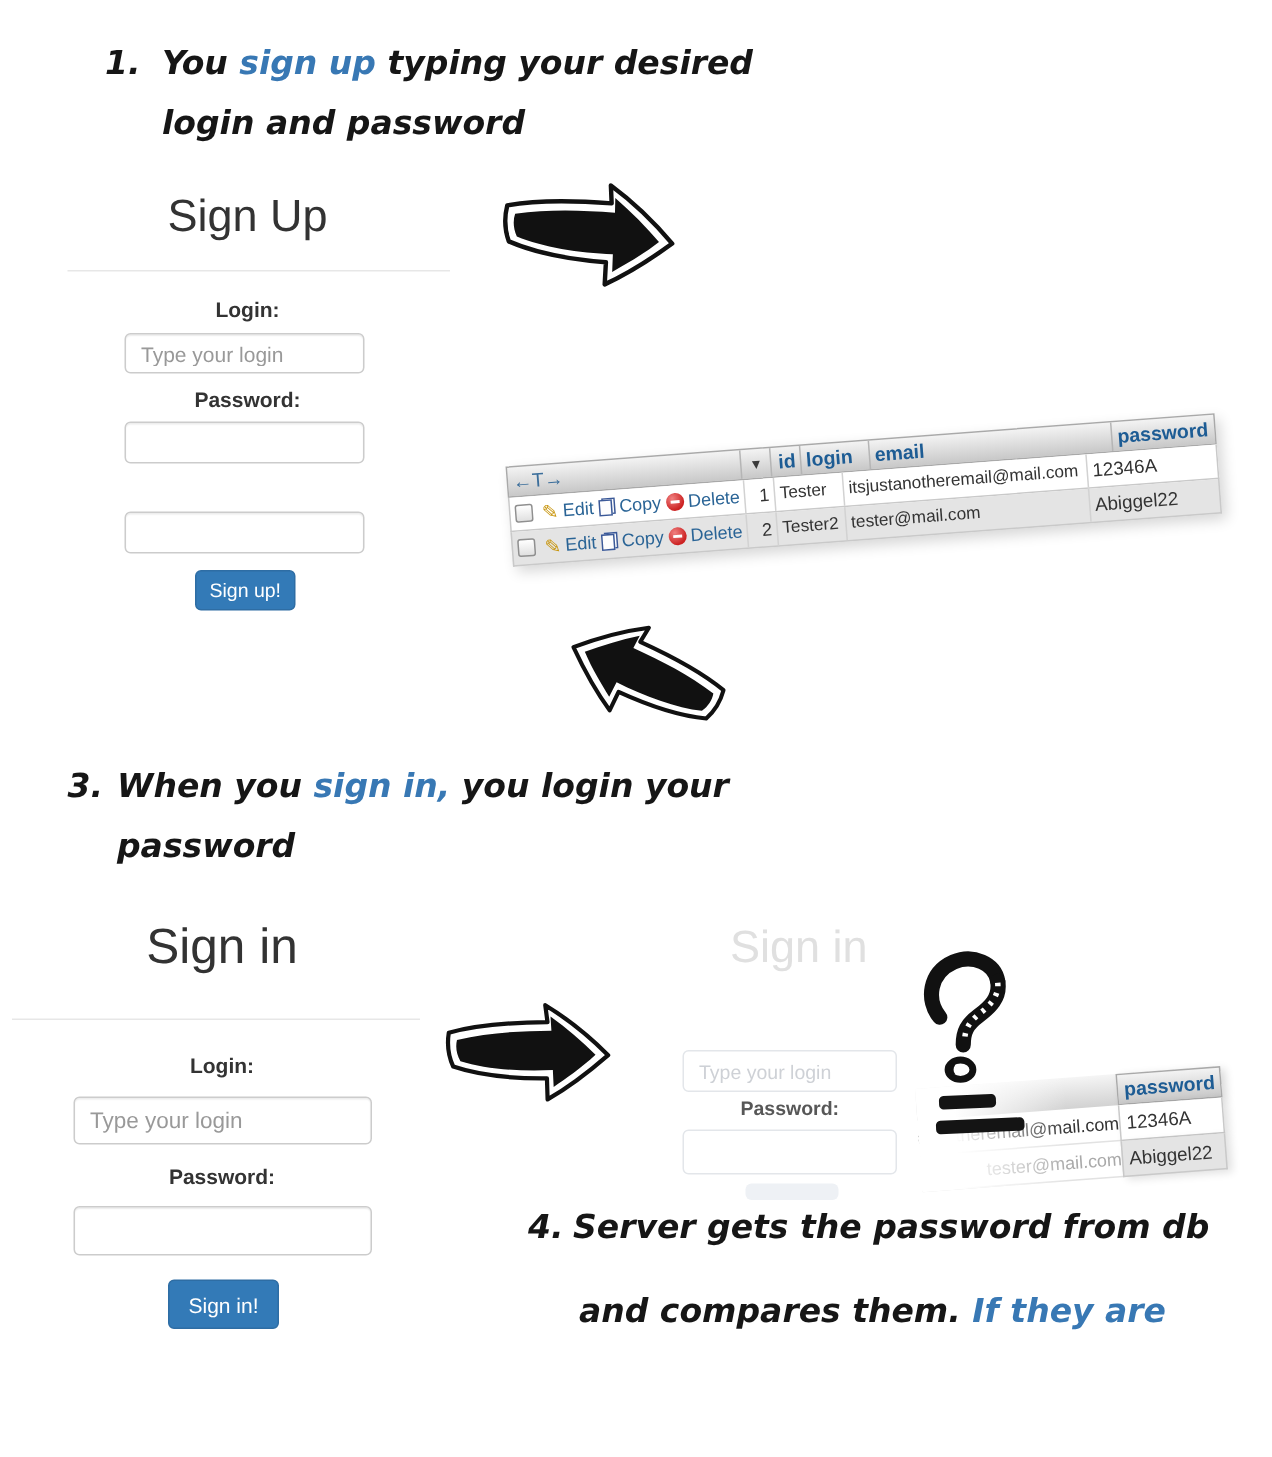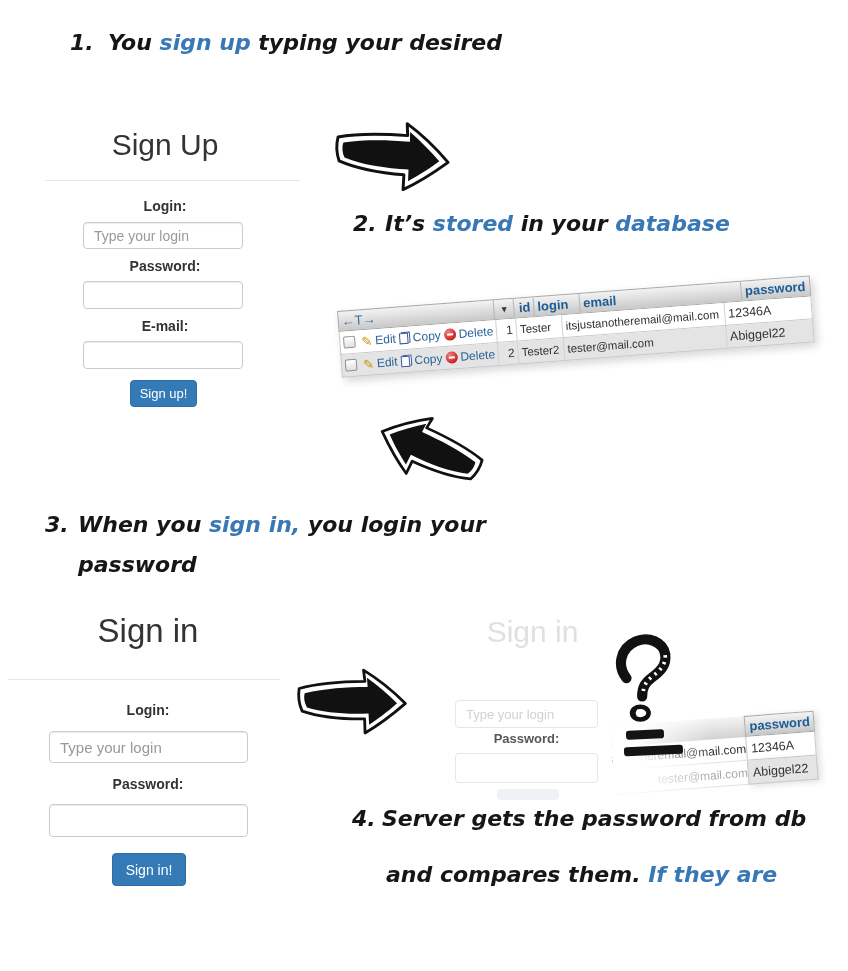--- a/index.html
+++ b/index.html
@@ -88,41 +88,38 @@
   .eq-bar { position: absolute; background: #141414; border-radius: 3px; transform: rotate(-2.5deg); z-index: 6; }
 </style>
 </head>
 <body>
 
 <div class="canvas">
 
   <div class="step-line" style="left:70px; top:30px;">
     <span class="num" style="width:38px;">1.</span><span>You </span><span class="blue">sign up</span><span> typing your desired</span>
   </div>
+  <div class="step-line" style="left:108px; top:70px;">login and password</div>
 
   <div class="form-title" style="left:35px; top:128px; width:260px; font-size:30px;">Sign Up</div>
   <div class="form-hr" style="left:45px; top:180px; width:255px;"></div>
   <div class="form-label" style="left:35px; top:198px; width:260px;">Login:</div>
   <input class="text-input" style="left: 83px; top: 222px; width: 160px; height: 27px;" placeholder="Type your login">
   <div class="form-label" style="left:35px; top:258px; width:260px;">Password:</div>
   <input class="text-input" style="left: 83px; top: 281px; width: 160px; height: 28px;">
-  <div class="form-label" style="left:35px; top:318px; width:260px;">E-mail:</div>
   <input class="text-input" style="left: 83px; top: 341px; width: 160px; height: 28px;">
   <button class="btn" style="left:130px; top:380px; width:67px; height:27px; font-size:13px;">Sign up!</button>
 
   <div class="sketch" style="left:328px; top:118px; width:128px; transform:rotate(7deg);">
     <svg viewBox="0 0 130 78" width="128" height="77">
       <path d="M8,26 C30,19 55,17 78,16 L76,4 C92,13 108,25 122,38 C107,52 93,63 80,71 L79,56 C57,57 32,56 12,50 C8,42 7,34 8,26 Z" fill="#fff" stroke="#111" stroke-width="3" stroke-linejoin="round"></path>
       <path d="M14,31 C36,25 58,23 81,22 L80,12 C92,20 103,29 113,38 C103,48 92,56 84,62 L83,50 C60,52 35,51 17,46 C14,41 13,36 14,31 Z" fill="#111"></path>
     </svg>
   </div>
 
-  <div class="step-line" style="left:353px; top:211px;">
-    <span class="num" style="width:32px;">2.</span><span>It’s </span><span class="blue">stored</span><span> in your </span><span class="blue">database</span>
-  </div>
 
   <div class="pma">
     <div class="pma-h">
       <div class="hc hc-nav w-act">←T→</div>
       <div class="hc w-sort">
           <span class="sort-glyph">▼</span>
         </div>
       <div class="hc w-id">id</div>
       <div class="hc w-login">login</div>
       <div class="hc w-email">email</div>

